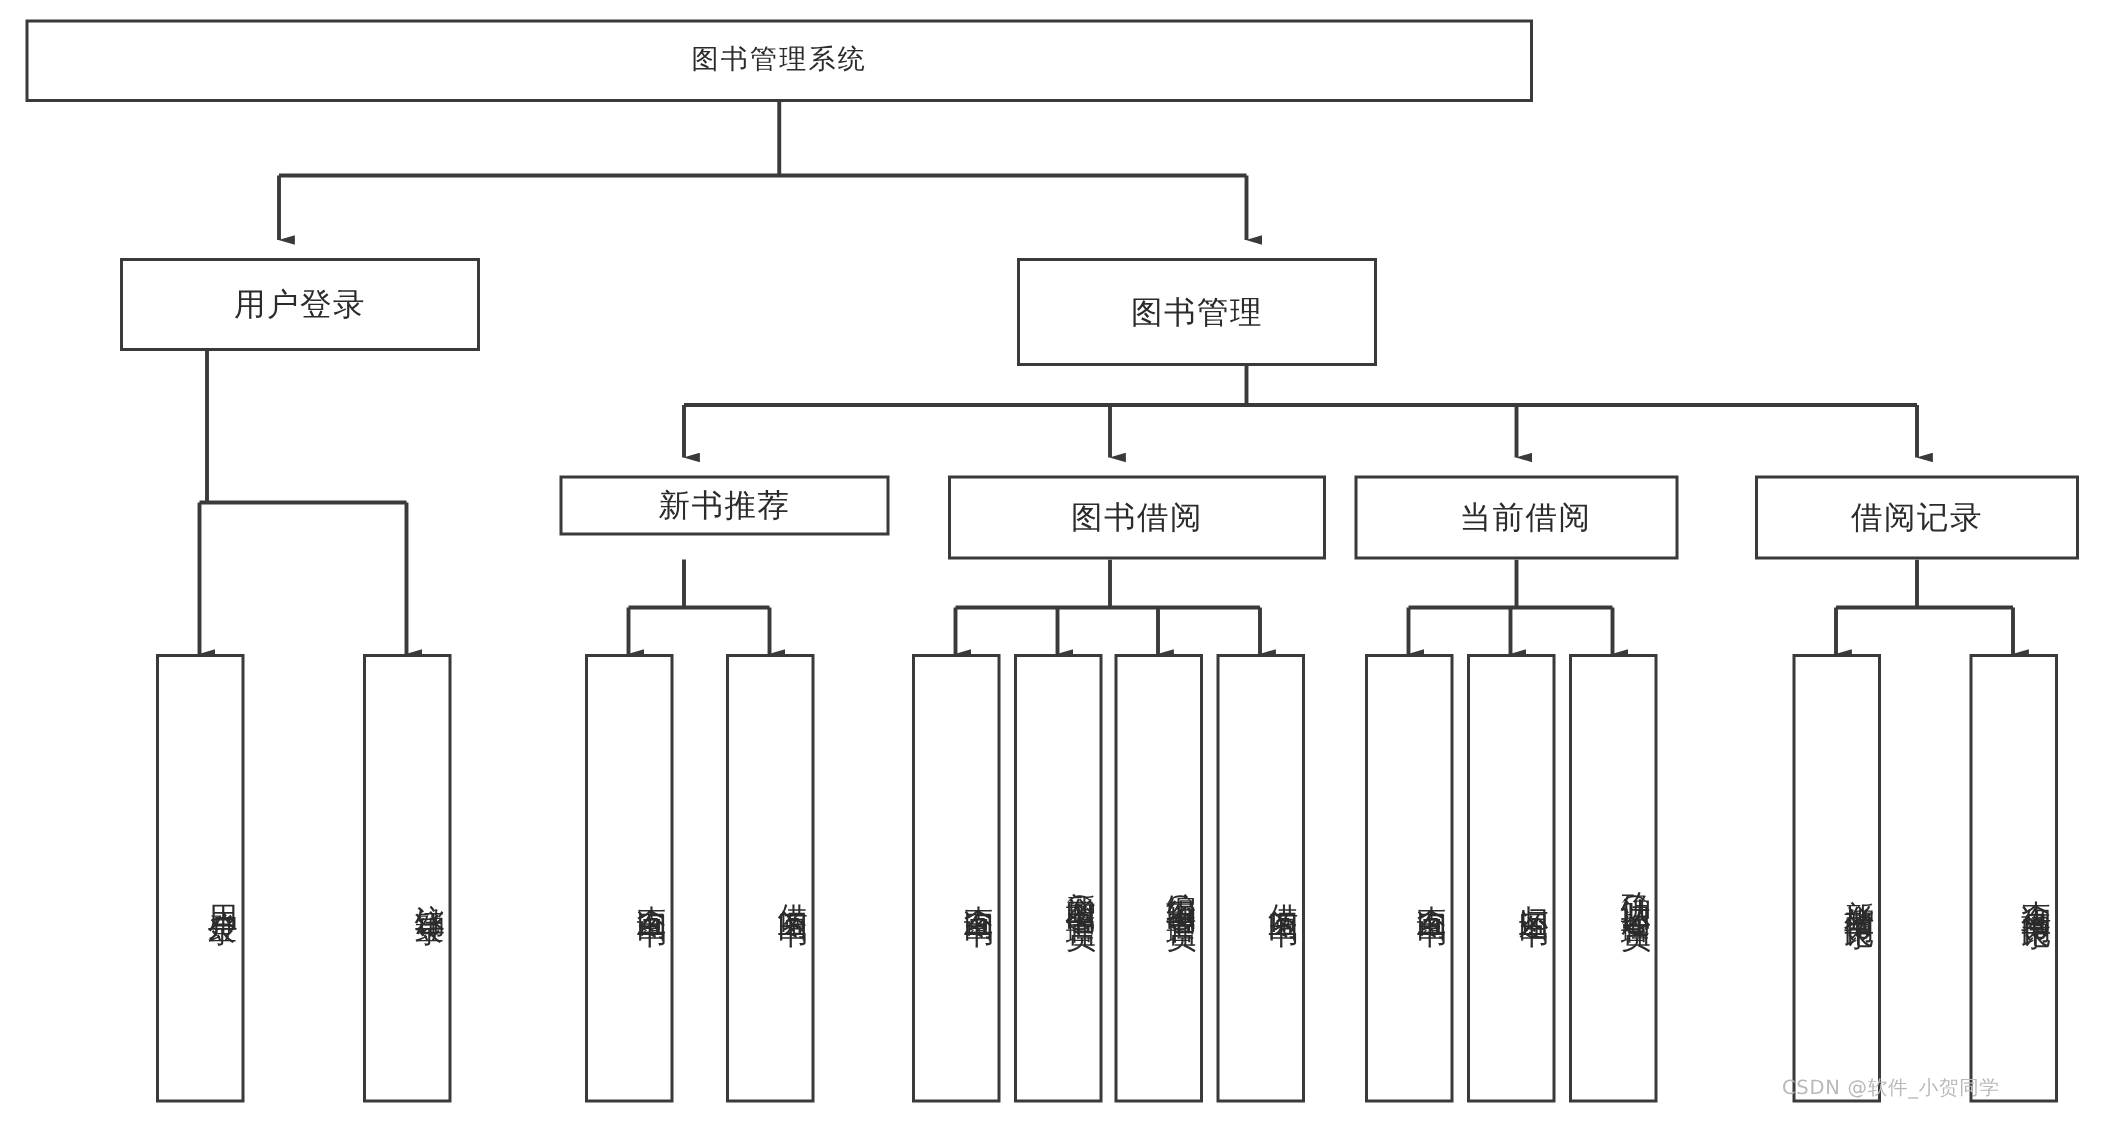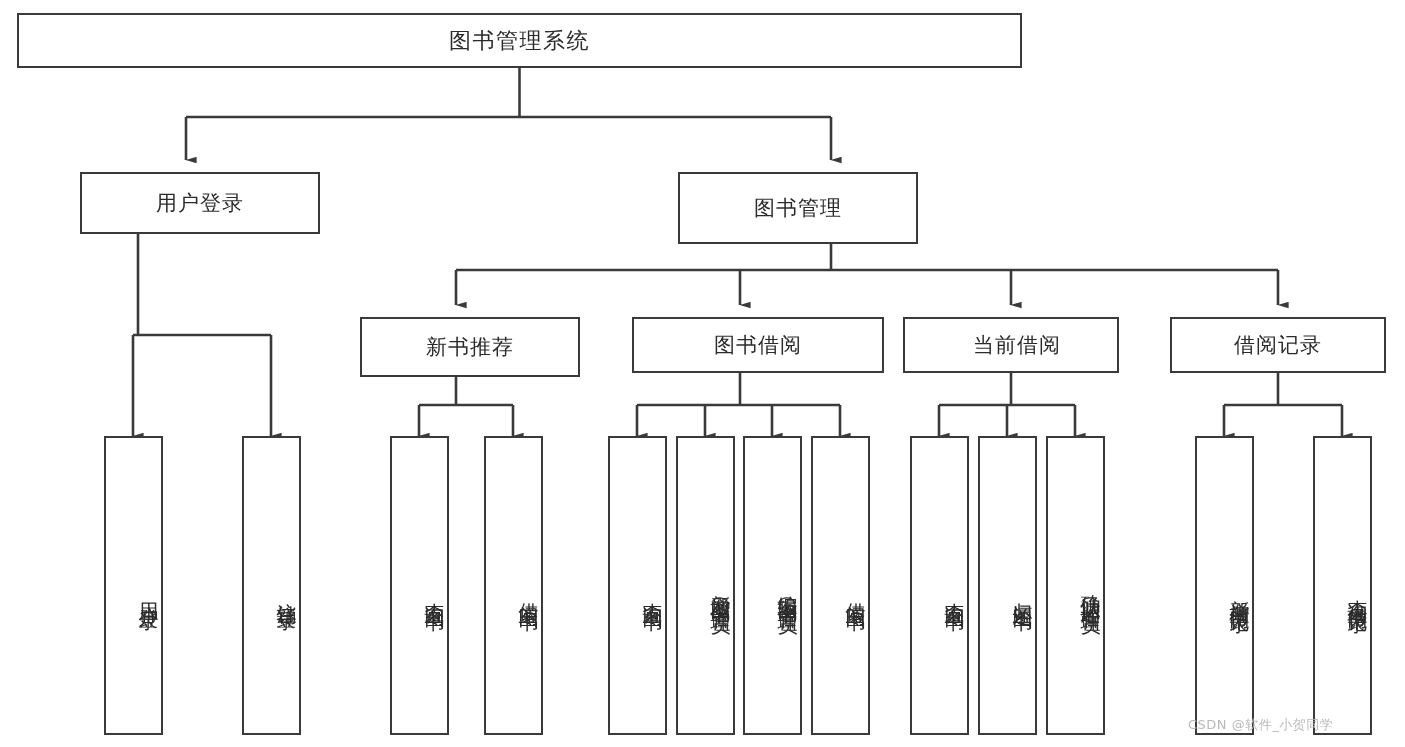--- a/index.html
+++ b/index.html
@@ -33,21 +33,21 @@
     justify-content: center;
     color: #2b2b2b;
     line-height: 1.25;
     text-align: center;
   }
   .node.h {
     font-size: 21px;
     letter-spacing: 1px;
   }
   .node.root {
-    font-size: 22px;
+    font-size: 18px;
     letter-spacing: 1.5px;
   }
   .node.v {
     font-size: 20px;
     writing-mode: vertical-rl;
     text-orientation: upright;
     letter-spacing: 3px;
     padding-top: 14px;
     align-items: flex-start;
     justify-content: center;
@@ -127,21 +127,21 @@
     <span>图书管理系统</span>
   </div>
 
   <div class="node h" style="left:80px; top:172px; width:240px; height:62px;">
     <span>用户登录</span>
   </div>
   <div class="node h" style="left:678px; top:172px; width:240px; height:72px;">
     <span>图书管理</span>
   </div>
 
-  <div class="node h" style="left:360px; top:317px; width:220px; height:60px;">
+  <div class="node h" style="left:373px; top:317px; width:220px; height:40px;">
     <span>新书推荐</span>
   </div>
   <div class="node h" style="left:632px; top:317px; width:252px; height:56px;">
     <span>图书借阅</span>
   </div>
   <div class="node h" style="left:903px; top:317px; width:216px; height:56px;padding-left:12px;">
     <span>当前借阅</span>
   </div>
   <div class="node h" style="left:1170px; top:317px; width:216px; height:56px;">
     <span>借阅记录</span>

